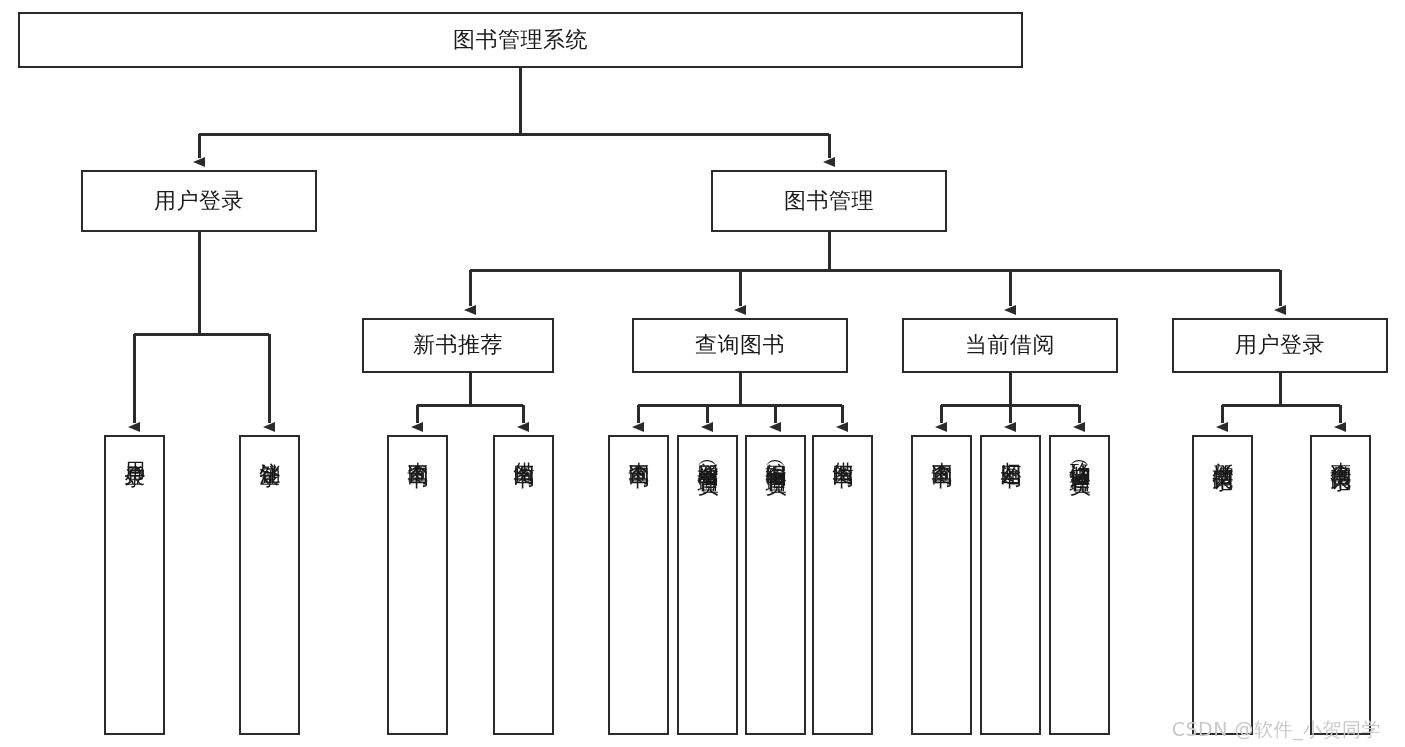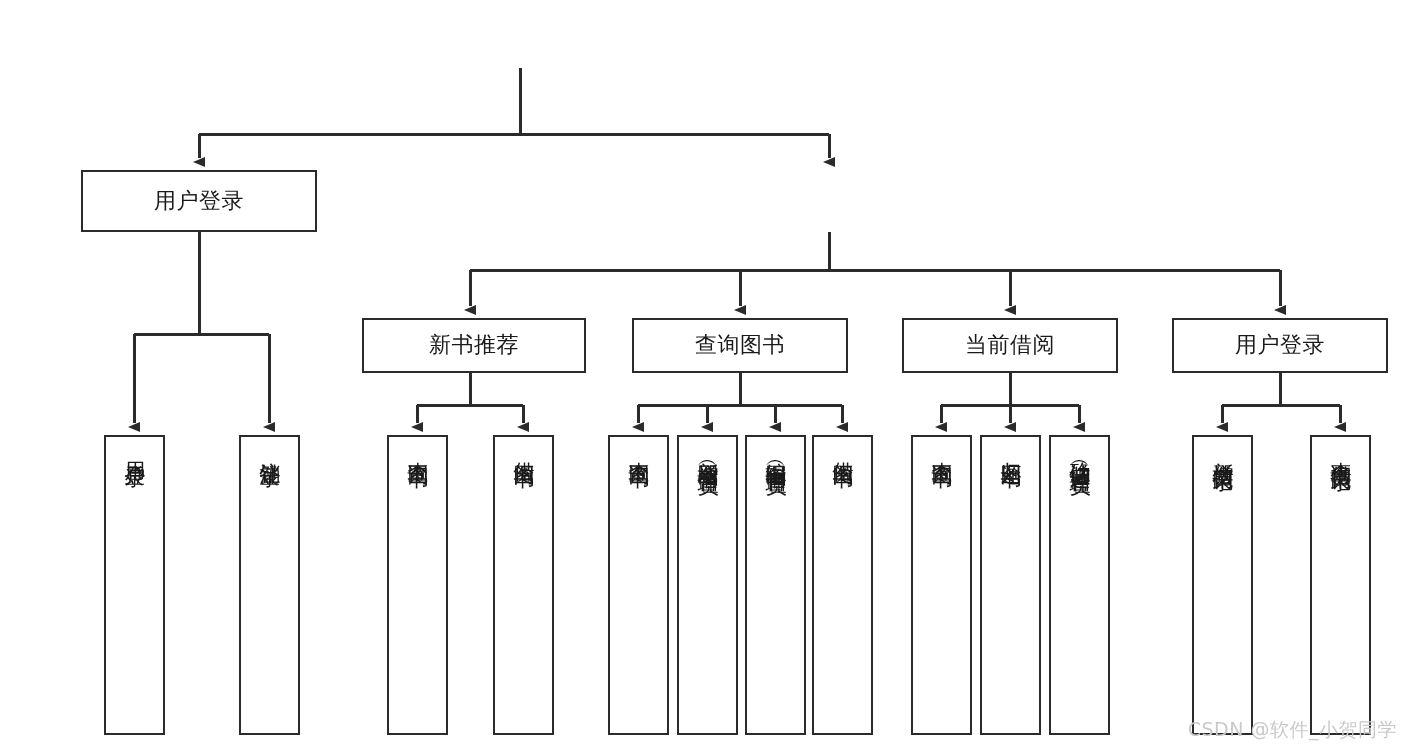--- a/index.html
+++ b/index.html
@@ -53,21 +53,21 @@
   }
   .node.v .label {
     writing-mode: vertical-rl;
     text-orientation: upright;
     font-size: 21px;
     line-height: 1.18;
     letter-spacing: 2px;
   }
   .watermark {
     position: absolute;
-    right: 8px;
+    right: 24px;
     bottom: 4px;
     font-size: 19px;
     color: #c9c9c9;
     z-index: 6;
     white-space: nowrap;
     letter-spacing: 0.5px;
   }
 </style>
 </head>
 <body>
@@ -119,27 +119,33 @@
       <path d="M1010,405 L1010,423" marker-end="url(#ah)"></path>
       <path d="M1079,405 L1079,423" marker-end="url(#ah)"></path>
 
       <path d="M1280,373 L1280,405"></path>
       <path d="M1222,405 L1340,405"></path>
       <path d="M1222,405 L1222,423" marker-end="url(#ah)"></path>
       <path d="M1340,405 L1340,423" marker-end="url(#ah)"></path>
     </g>
   </svg>
 
+  <div class="node h" style="left:18px; top:12px; width:1005px; height:56px;">
+    <span class="label">图书管理系统</span>
+  </div>
 
   <div class="node h" style="left:81px; top:170px; width:236px; height:62px;">
     <span class="label">用户登录</span>
   </div>
 
-
-  <div class="node h" style="left:362px; top:318px; width:224px; height:55px;">
+  <div class="node h" style="left:711px; top:170px; width:236px; height:62px;">
+    <span class="label">图书管理</span>
+  </div>
+
+  <div class="node h" style="left:362px; top:318px; width:192px; height:55px;">
     <span class="label">新书推荐</span>
   </div>
 
   <div class="node h" style="left:632px; top:318px; width:216px; height:55px;">
     <span class="label">查询图书</span>
   </div>
 
   <div class="node h" style="left:902px; top:318px; width:216px; height:55px;align-items:center;">
     <span class="label">当前借阅</span>
   </div>

